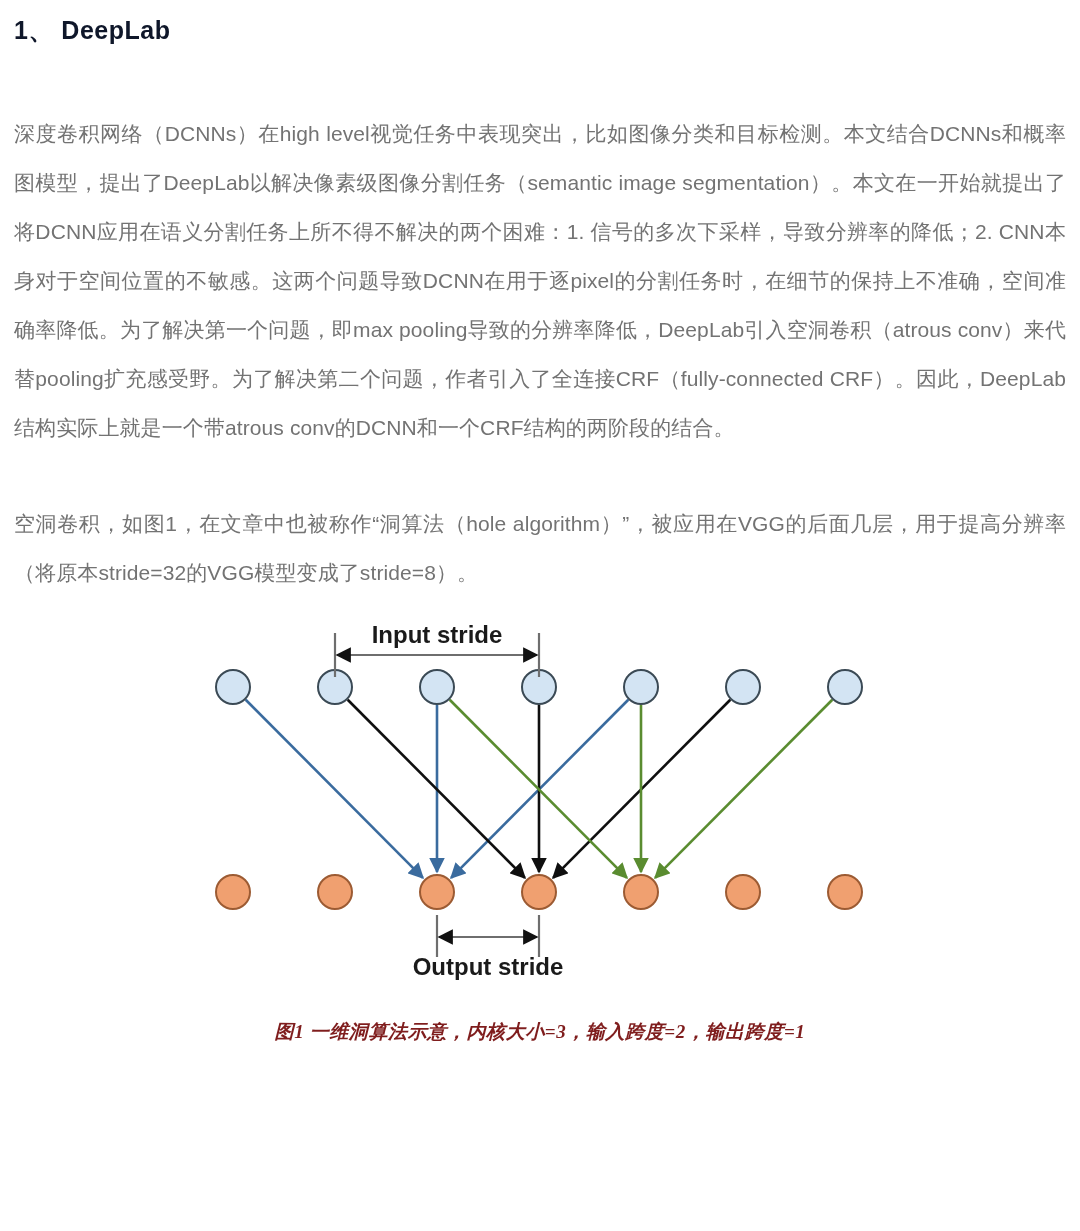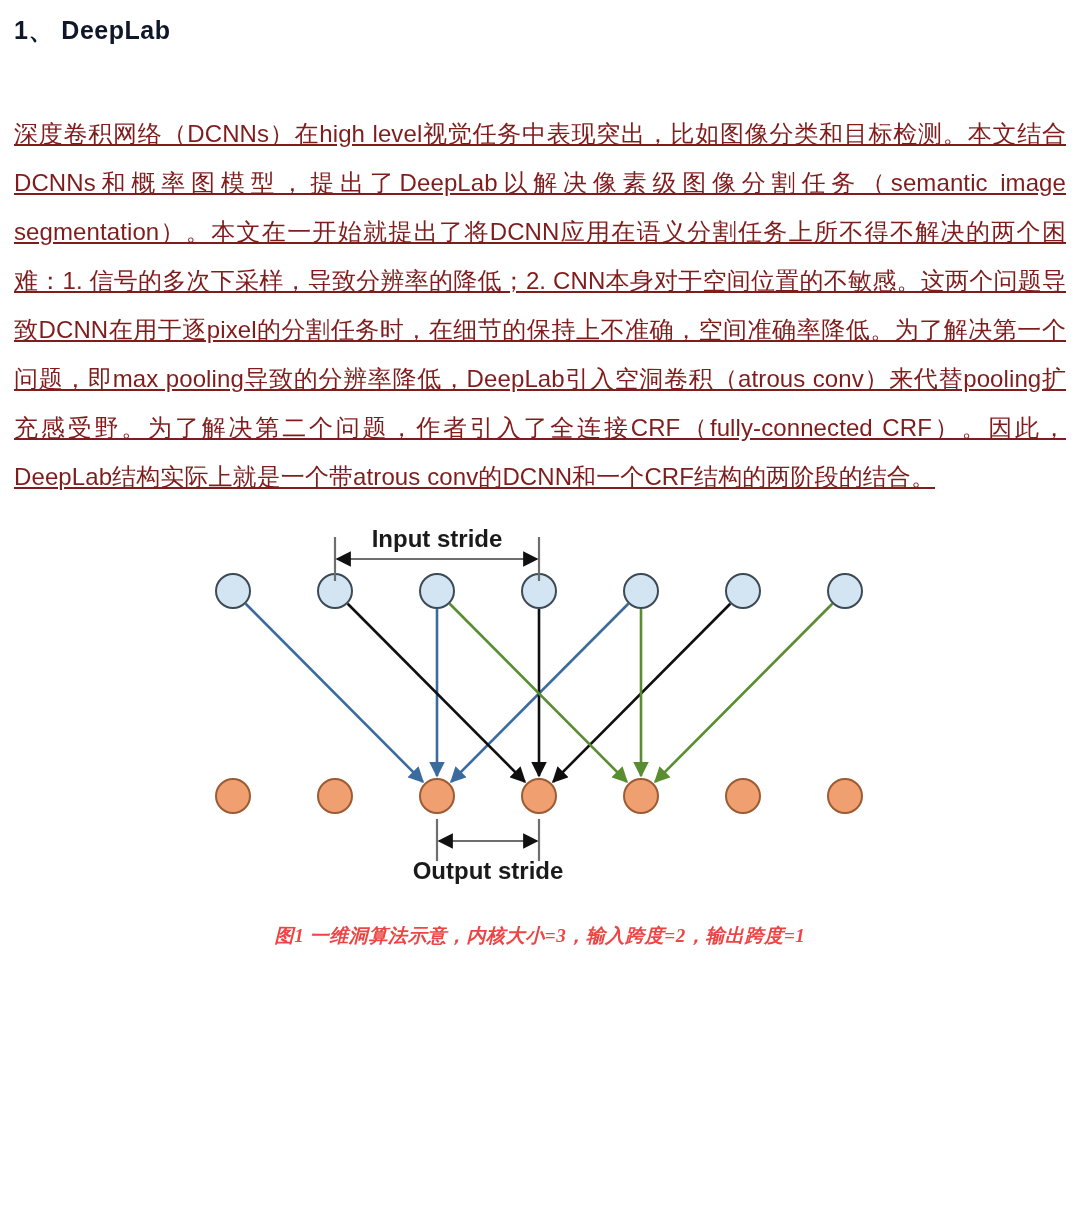--- a/index.html
+++ b/index.html
@@ -24,61 +24,61 @@
   }
   .heading {
     font-size: 25px;
     font-weight: bold;
     color: #0f172a;
     letter-spacing: 0.5px;
     margin: 14px 0 0 14px;
     line-height: 1.3;
   }
   .para {
-    font-size: 24px;
+    font-size: 21px;
     line-height: 49px;
-    color: #7f1d1d;
+    color: #737373;
     margin: 0 14px 0 14px;
     letter-spacing: 0.1px;
     text-align: justify;
     text-justify: inter-character;
-    text-decoration: underline;
   }
   #para-1 { margin-top: 62px; }
   #para-2 { margin-top: 47px; }
 
   .figure {
     position: relative;
     width: 1080px;
     height: 420px;
     margin-top: 18px;
     font-weight: bold;
   }
   .figure svg {
     display: block;
   }
   .caption {
     text-align: center;
     font-size: 19px;
     font-style: italic;
-    color: #ef4444;
+    color: #7f1d1d;
     letter-spacing: 0.6px;
     margin-top: 4px;
     font-family: "Liberation Serif", "DejaVu Serif", serif;
   }
 </style>
 </head>
 <body>
 
 <div class="page">
 
   <h1 class="heading">1、 DeepLab</h1>
 
   <p class="para" id="para-1">深度卷积网络（DCNNs）在high level视觉任务中表现突出，比如图像分类和目标检测。本文结合DCNNs和概率图模型，提出了DeepLab以解决像素级图像分割任务（semantic image segmentation）。本文在一开始就提出了将DCNN应用在语义分割任务上所不得不解决的两个困难：1. 信号的多次下采样，导致分辨率的降低；2. CNN本身对于空间位置的不敏感。这两个问题导致DCNN在用于逐pixel的分割任务时，在细节的保持上不准确，空间准确率降低。为了解决第一个问题，即max pooling导致的分辨率降低，DeepLab引入空洞卷积（atrous conv）来代替pooling扩充感受野。为了解决第二个问题，作者引入了全连接CRF（fully-connected CRF）。因此，DeepLab结构实际上就是一个带atrous conv的DCNN和一个CRF结构的两阶段的结合。</p>
 
+  <p class="para" id="para-2">空洞卷积，如图1，在文章中也被称作“洞算法（hole algorithm）”，被应用在VGG的后面几层，用于提高分辨率（将原本stride=32的VGG模型变成了stride=8）。</p>
 
   <div class="figure">
     <svg id="diagram-svg" width="1080" height="400" viewBox="0 0 1080 400" xmlns="http://www.w3.org/2000/svg">
       <defs>
         <marker id="ah-blue" viewBox="0 0 10 10" refX="9" refY="5" markerWidth="6" markerHeight="6" orient="auto-start-reverse">
           <path d="M 0 0 L 10 5 L 0 10 z" fill="#3a6b9e"></path>
         </marker>
         <marker id="ah-black" viewBox="0 0 10 10" refX="9" refY="5" markerWidth="6" markerHeight="6" orient="auto-start-reverse">
           <path d="M 0 0 L 10 5 L 0 10 z" fill="#0f0f0f"></path>
         </marker>

